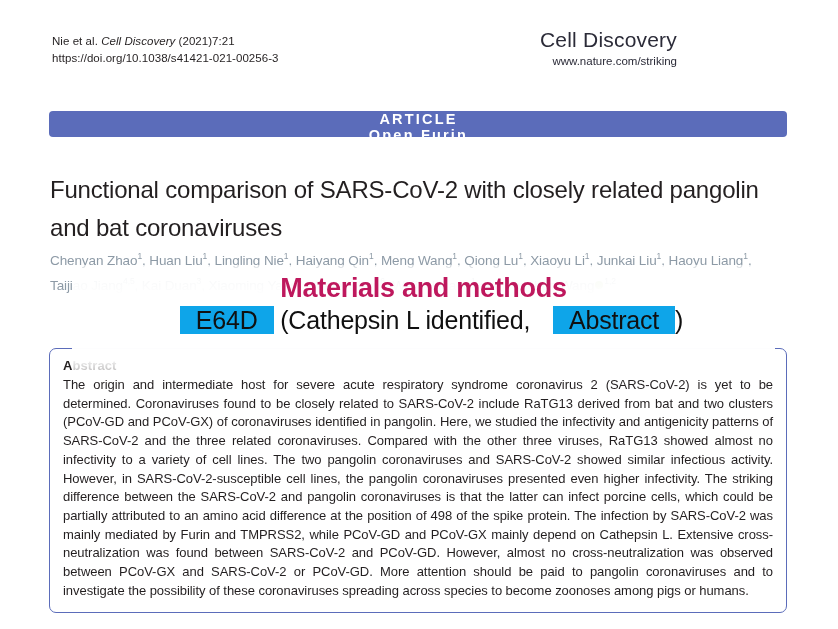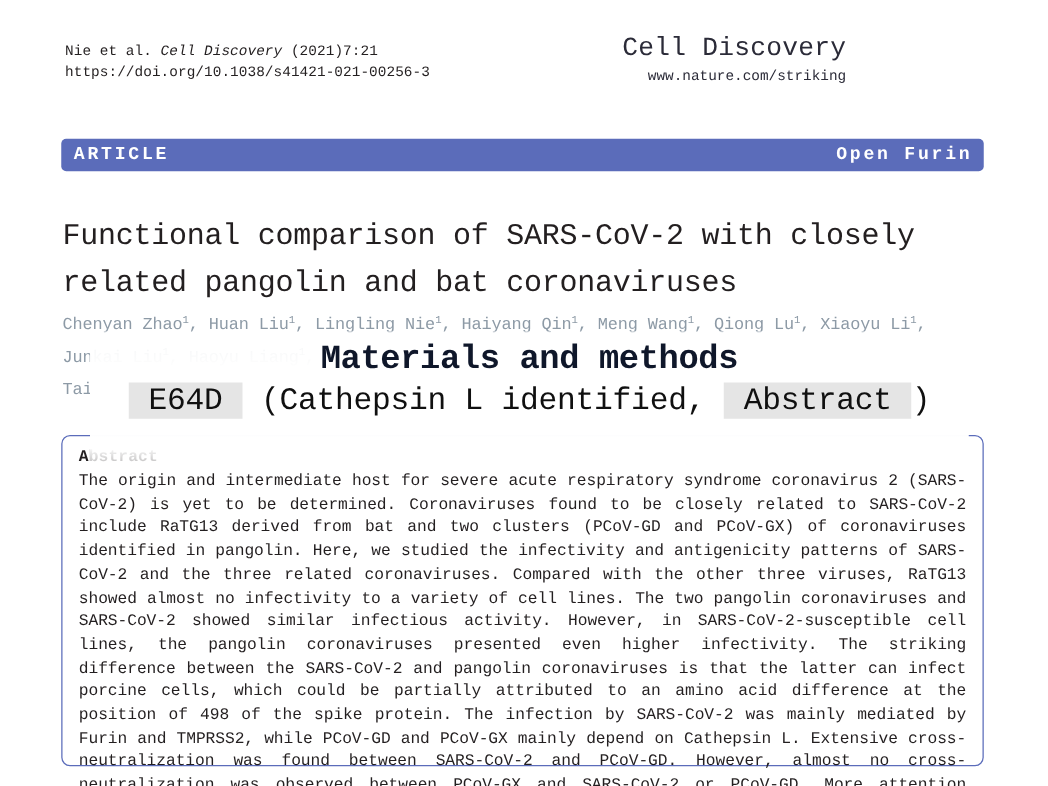--- a/index.html
+++ b/index.html
@@ -14,21 +14,20 @@
     color: #231f20;
     overflow: hidden;
     position: relative;
   }
 
   .page {
     position: absolute;
     left: 0; top: 0;
     width: 727px;
     height: 629px;
-    font-family: Liberation Mono, monospace;
   }
 
   
   .runhead {
     position: absolute;
     left: 52px;
     top: 33px;
     font-size: 11.5px;
     line-height: 17px;
     color: #231f20;
@@ -63,20 +62,21 @@
     top: 111px;
     width: 738px;
     height: 26px;
     background: #5b6cba;
     border-radius: 4px;
     display: flex;
     align-items: center;
     justify-content: space-between;
     box-sizing: border-box;
     padding: 0 9px 0 10px;
+    flex-direction: column;
   }
   .banner span {
     color: #ffffff;
     font-size: 14.5px;
     font-weight: bold;
     letter-spacing: 2.2px;
   }
 
   
   .title {
@@ -160,36 +160,37 @@
   .callout {
     position: absolute;
     left: 72px;
     top: 272px;
     width: 703px;
     text-align: center;
   }
   .callout-heading {
     font-size: 27px;
     font-weight: bold;
-    color: #0f172a;
+    color: #be185d;
     line-height: 32px;
     letter-spacing: -0.3px;
   }
   .callout-sub {
     font-size: 25px;
     color: #101010;
     line-height: 31px;
     margin-top: 1px;
     letter-spacing: -0.2px;
     white-space: nowrap;
   }
   .hl {
-    background: #e5e5e5;
+    background: #0ea5e9;
     color: #101010;
     padding: 0 16px;
+    margin-left: 16px;
   }
 </style>
 </head>
 <body>
 
 <div class="page">
 
   <div class="runhead">
     <span>Nie et al. </span><span class="journal-italic">Cell Discovery</span><span> (2021)7:21</span>
     <span class="doi">https://doi.org/10.1038/s41421-021-00256-3</span>

